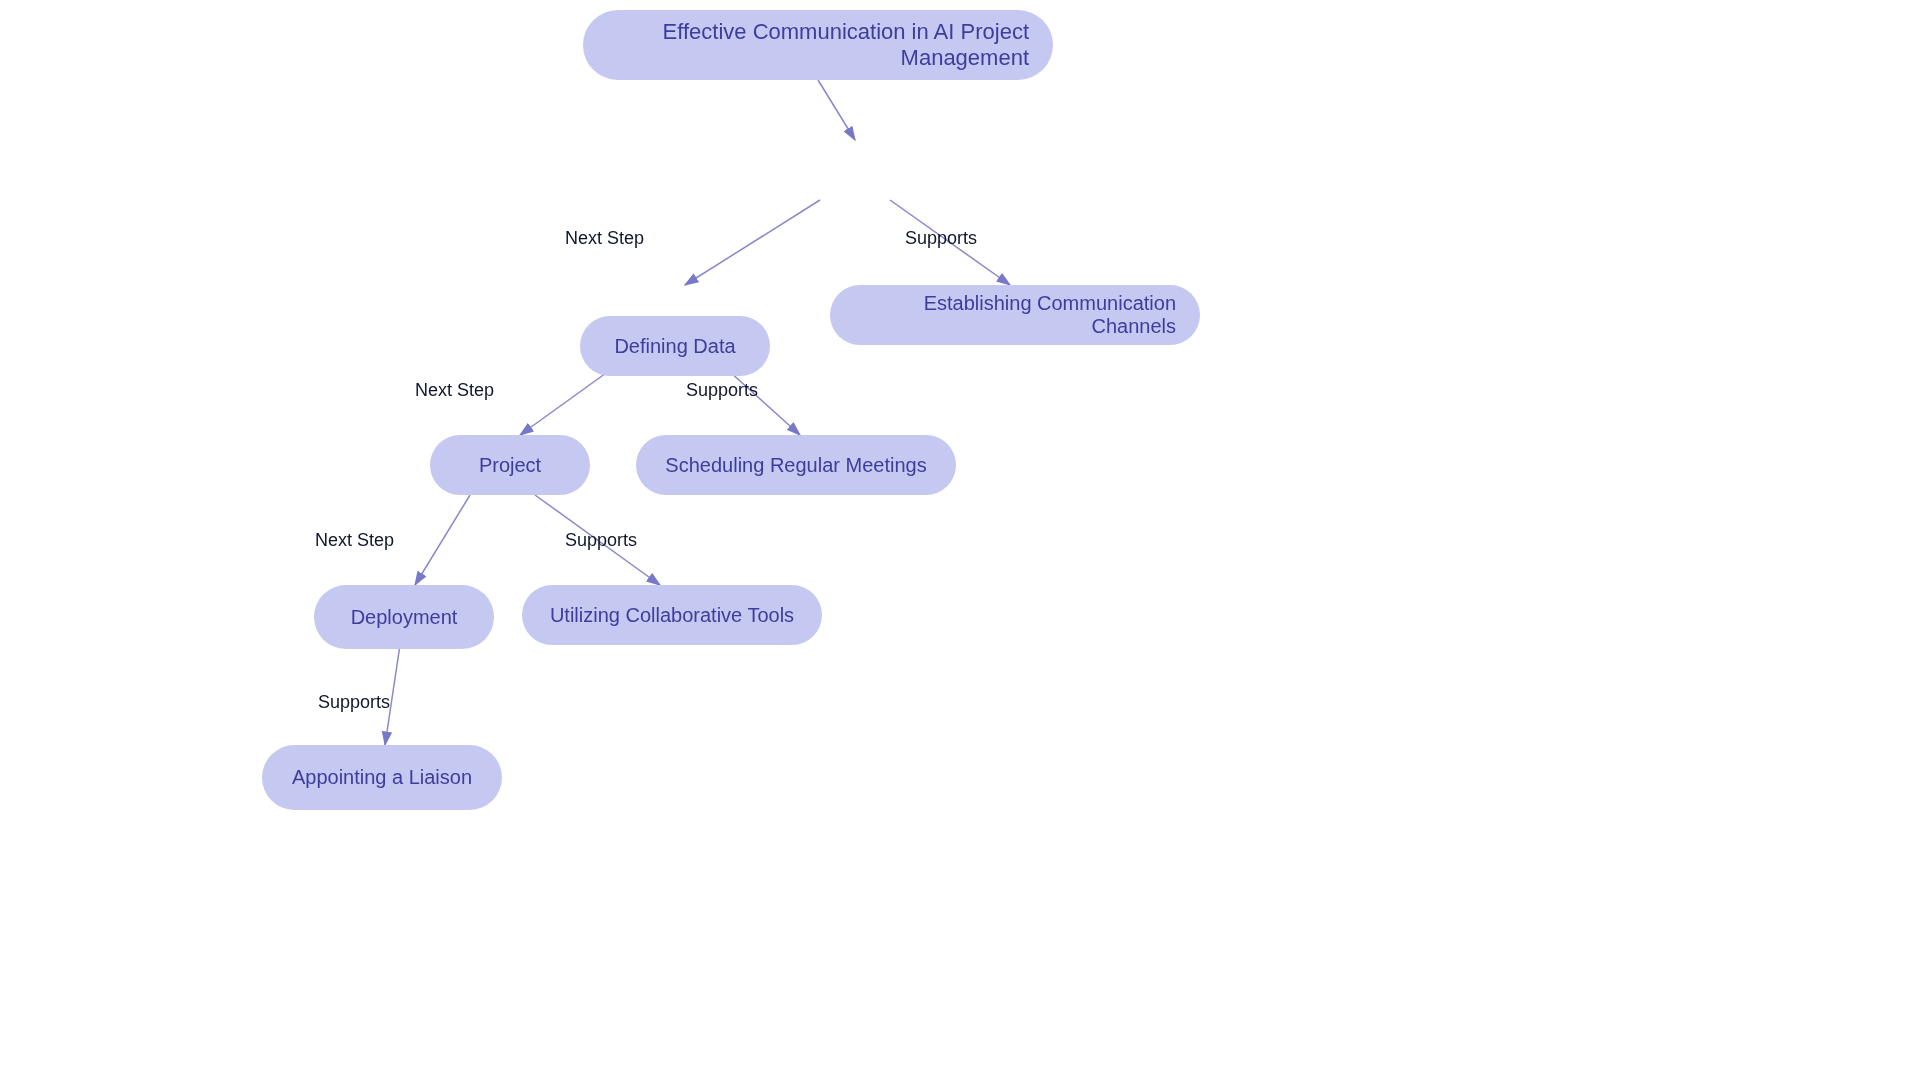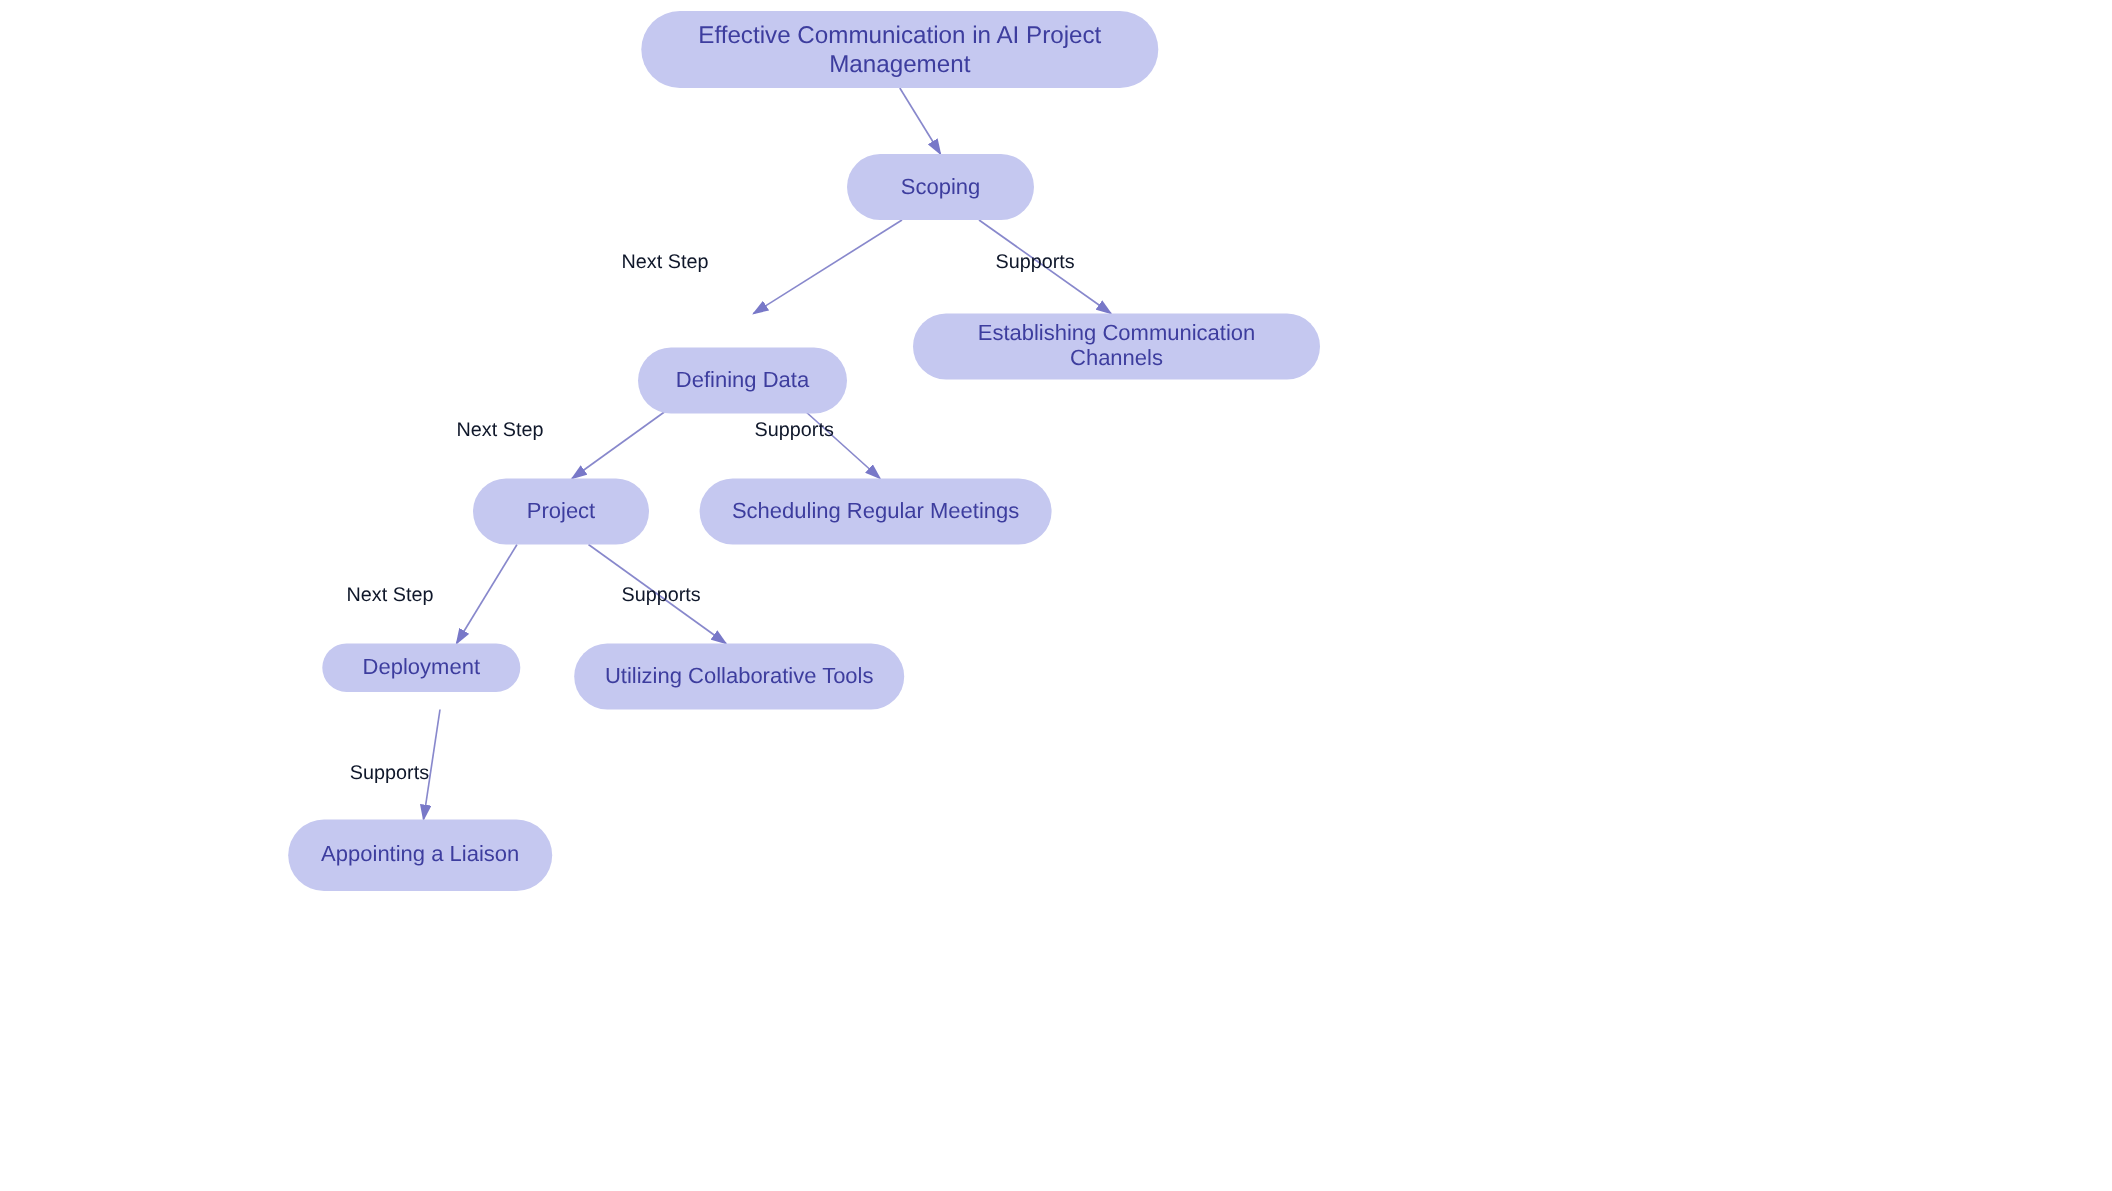--- a/index.html
+++ b/index.html
@@ -27,21 +27,21 @@
       pointer-events: none;
     }
 
     .node {
       position: absolute;
       background: #c5c8f0;
       border-radius: 50px;
       display: flex;
       align-items: center;
       justify-content: center;
-      text-align: center;
+      text-align: right;
       color: #3d3d9e;
       font-size: 20px;
       font-weight: 500;
       padding: 0 24px;
       user-select: none;
     }
 
     .edge-label {
       position: absolute;
       color: #0f172a;
@@ -77,41 +77,38 @@
 
     <line x1="535" y1="495" x2="660" y2="585" stroke="#8888cc" stroke-width="1.5" marker-end="url(#arrowhead)"></line>
 
     <line x1="400" y1="645" x2="385" y2="745" stroke="#8888cc" stroke-width="1.5" marker-end="url(#arrowhead)"></line>
   </svg>
 
   <div class="node" style="left:583px; top:10px; width:470px; height:70px; font-size:22px;">
     <span>Effective Communication in AI Project Management</span>
   </div>
 
-  <div class="node" style="left:770px; top:140px; width:170px; height:60px;">
-    <span>Scoping</span>
-  </div>
 
   <div class="node" style="left:580px; top:285px; width:190px; height:60px;margin-top:31px;">
     <span>Defining Data</span>
   </div>
 
   <div class="node" style="left:830px; top:285px; width:370px; height:60px;">
     <span>Establishing Communication Channels</span>
   </div>
 
   <div class="node" style="left:430px; top:435px; width:160px; height:60px;">
     <span>Project</span>
   </div>
 
   <div class="node" style="left:636px; top:435px; width:320px; height:60px;">
     <span>Scheduling Regular Meetings</span>
   </div>
 
-  <div class="node" style="left:293px; top:585px; width:180px; height:44px;">
+  <div class="node" style="left:314px; top:585px; width:180px; height:64px;">
     <span>Deployment</span>
   </div>
 
   <div class="node" style="left:262px; top:745px; width:240px; height:65px;">
     <span>Appointing a Liaison</span>
   </div>
 
   <div class="node" style="left:522px; top:585px; width:300px; height:60px;">
     <span>Utilizing Collaborative Tools</span>
   </div>

